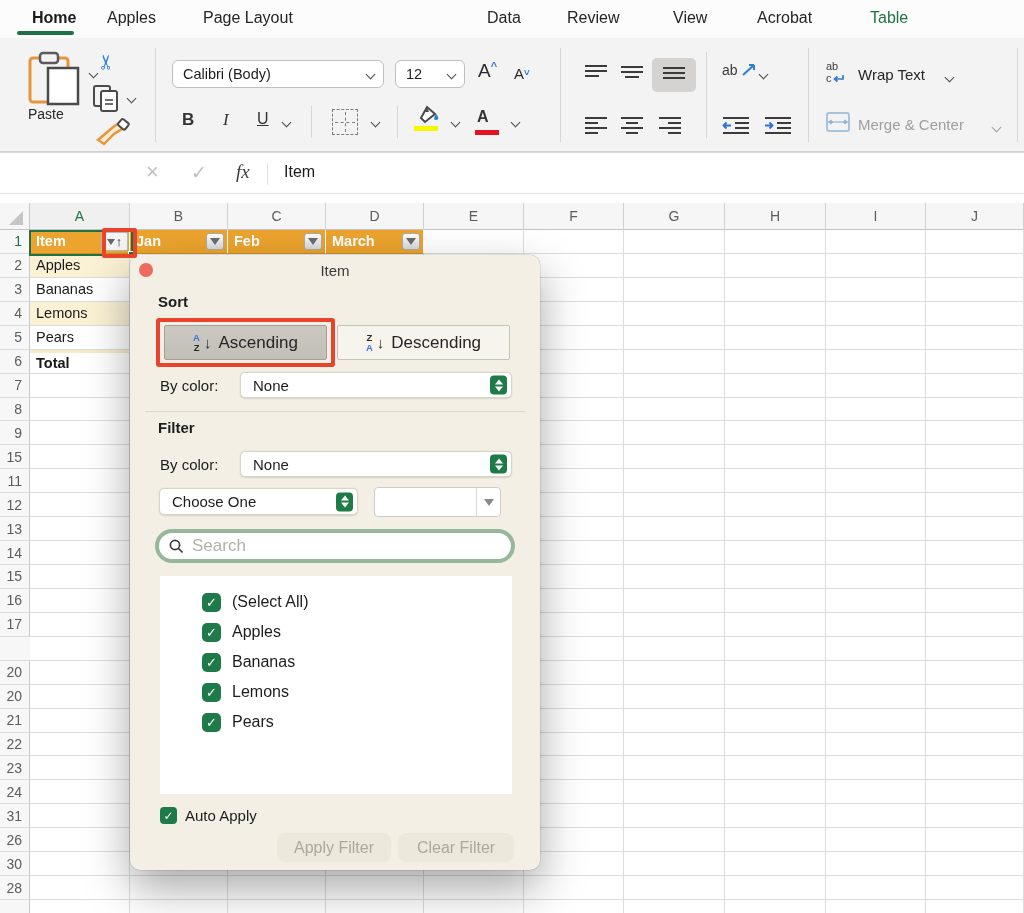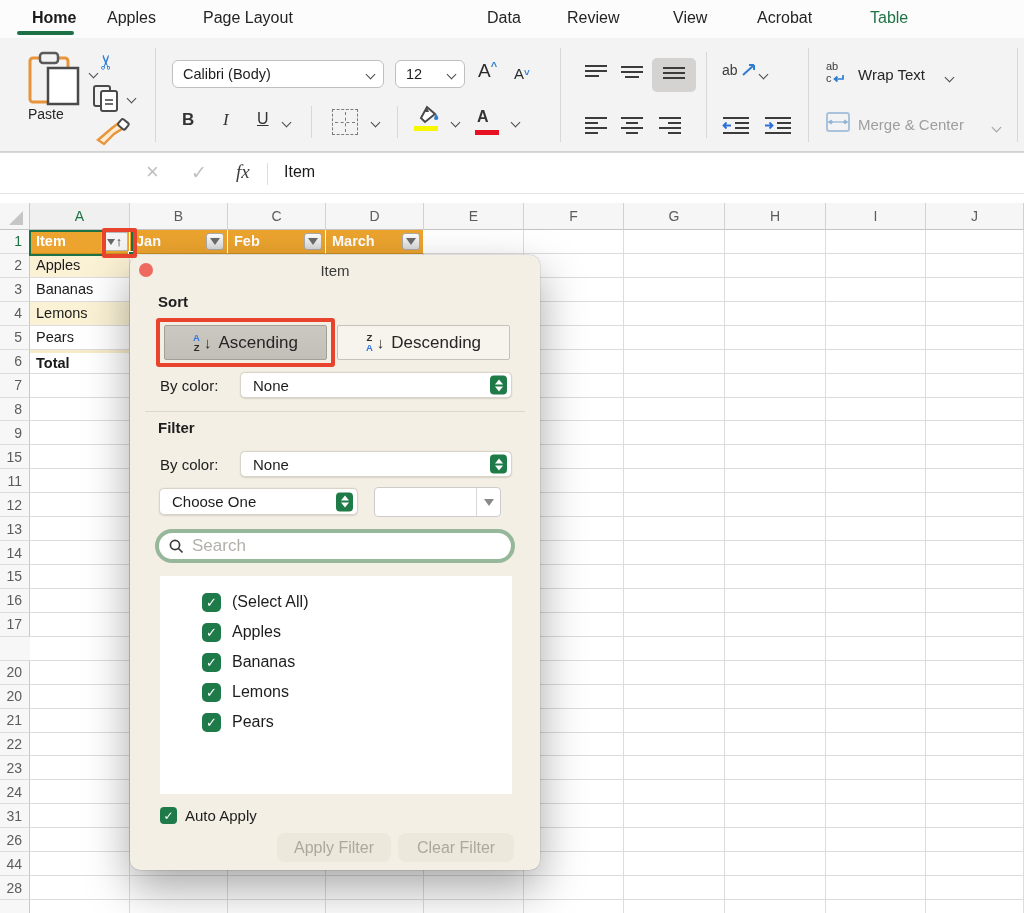--- a/index.html
+++ b/index.html
@@ -606,21 +606,21 @@
       <div class="cell" style="left: 30px; top: 634.25px; width: 100px; height: 23.93px;"></div>
       <div class="cell" style="left: 130px; top: 634.25px; width: 98px; height: 23.93px;"></div>
       <div class="cell" style="left: 228px; top: 634.25px; width: 98px; height: 23.93px;"></div>
       <div class="cell" style="left: 326px; top: 634.25px; width: 98px; height: 23.93px;"></div>
       <div class="cell" style="left: 424px; top: 634.25px; width: 100px; height: 23.93px;"></div>
       <div class="cell" style="left: 524px; top: 634.25px; width: 100px; height: 23.93px;"></div>
       <div class="cell" style="left: 624px; top: 634.25px; width: 101px; height: 23.93px;"></div>
       <div class="cell" style="left: 725px; top: 634.25px; width: 101px; height: 23.93px;"></div>
       <div class="cell" style="left: 826px; top: 634.25px; width: 100px; height: 23.93px;"></div>
       <div class="cell" style="left: 926px; top: 634.25px; width: 98px; height: 23.93px;"></div>
-      <div class="rowhdr" style="top: 658.18px; height: 23.93px;">44</div>
+      <div class="rowhdr" style="top: 658.18px; height: 23.93px;">30</div>
       <div class="cell" style="left: 30px; top: 658.18px; width: 100px; height: 23.93px;"></div>
       <div class="cell" style="left: 130px; top: 658.18px; width: 98px; height: 23.93px;"></div>
       <div class="cell" style="left: 228px; top: 658.18px; width: 98px; height: 23.93px;"></div>
       <div class="cell" style="left: 326px; top: 658.18px; width: 98px; height: 23.93px;"></div>
       <div class="cell" style="left: 424px; top: 658.18px; width: 100px; height: 23.93px;"></div>
       <div class="cell" style="left: 524px; top: 658.18px; width: 100px; height: 23.93px;"></div>
       <div class="cell" style="left: 624px; top: 658.18px; width: 101px; height: 23.93px;"></div>
       <div class="cell" style="left: 725px; top: 658.18px; width: 101px; height: 23.93px;"></div>
       <div class="cell" style="left: 826px; top: 658.18px; width: 100px; height: 23.93px;"></div>
       <div class="cell" style="left: 926px; top: 658.18px; width: 98px; height: 23.93px;"></div>

